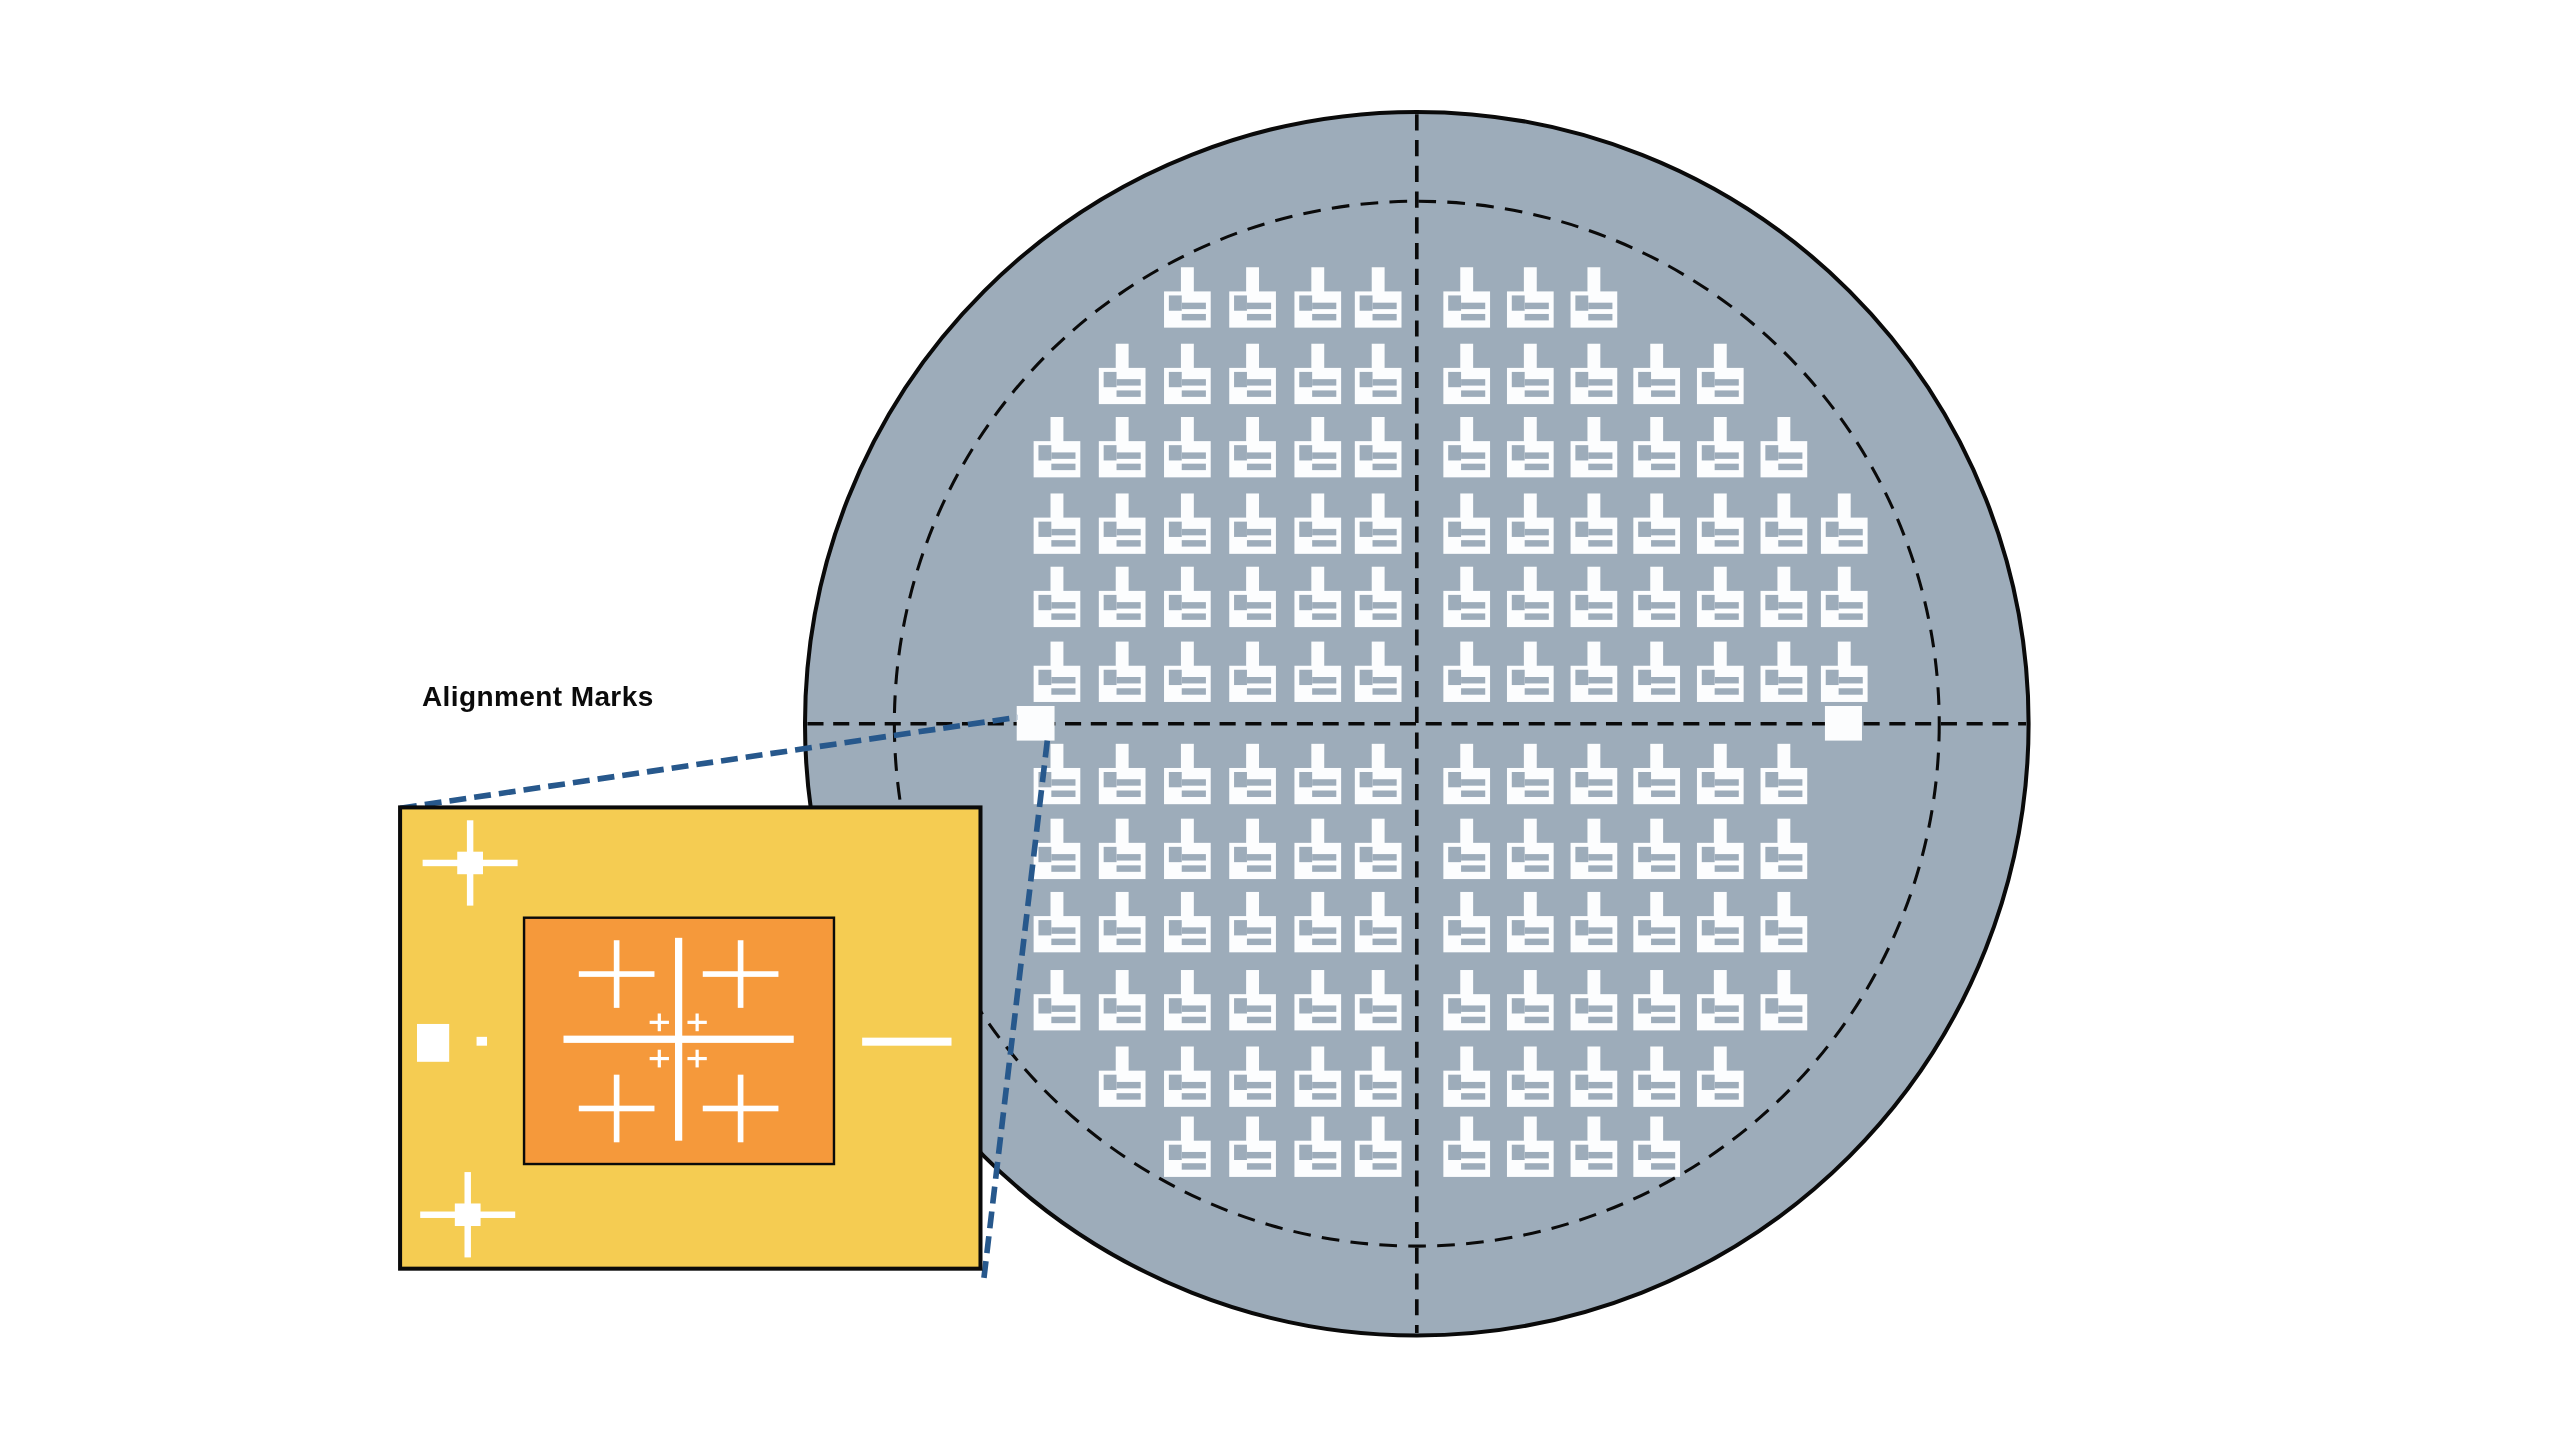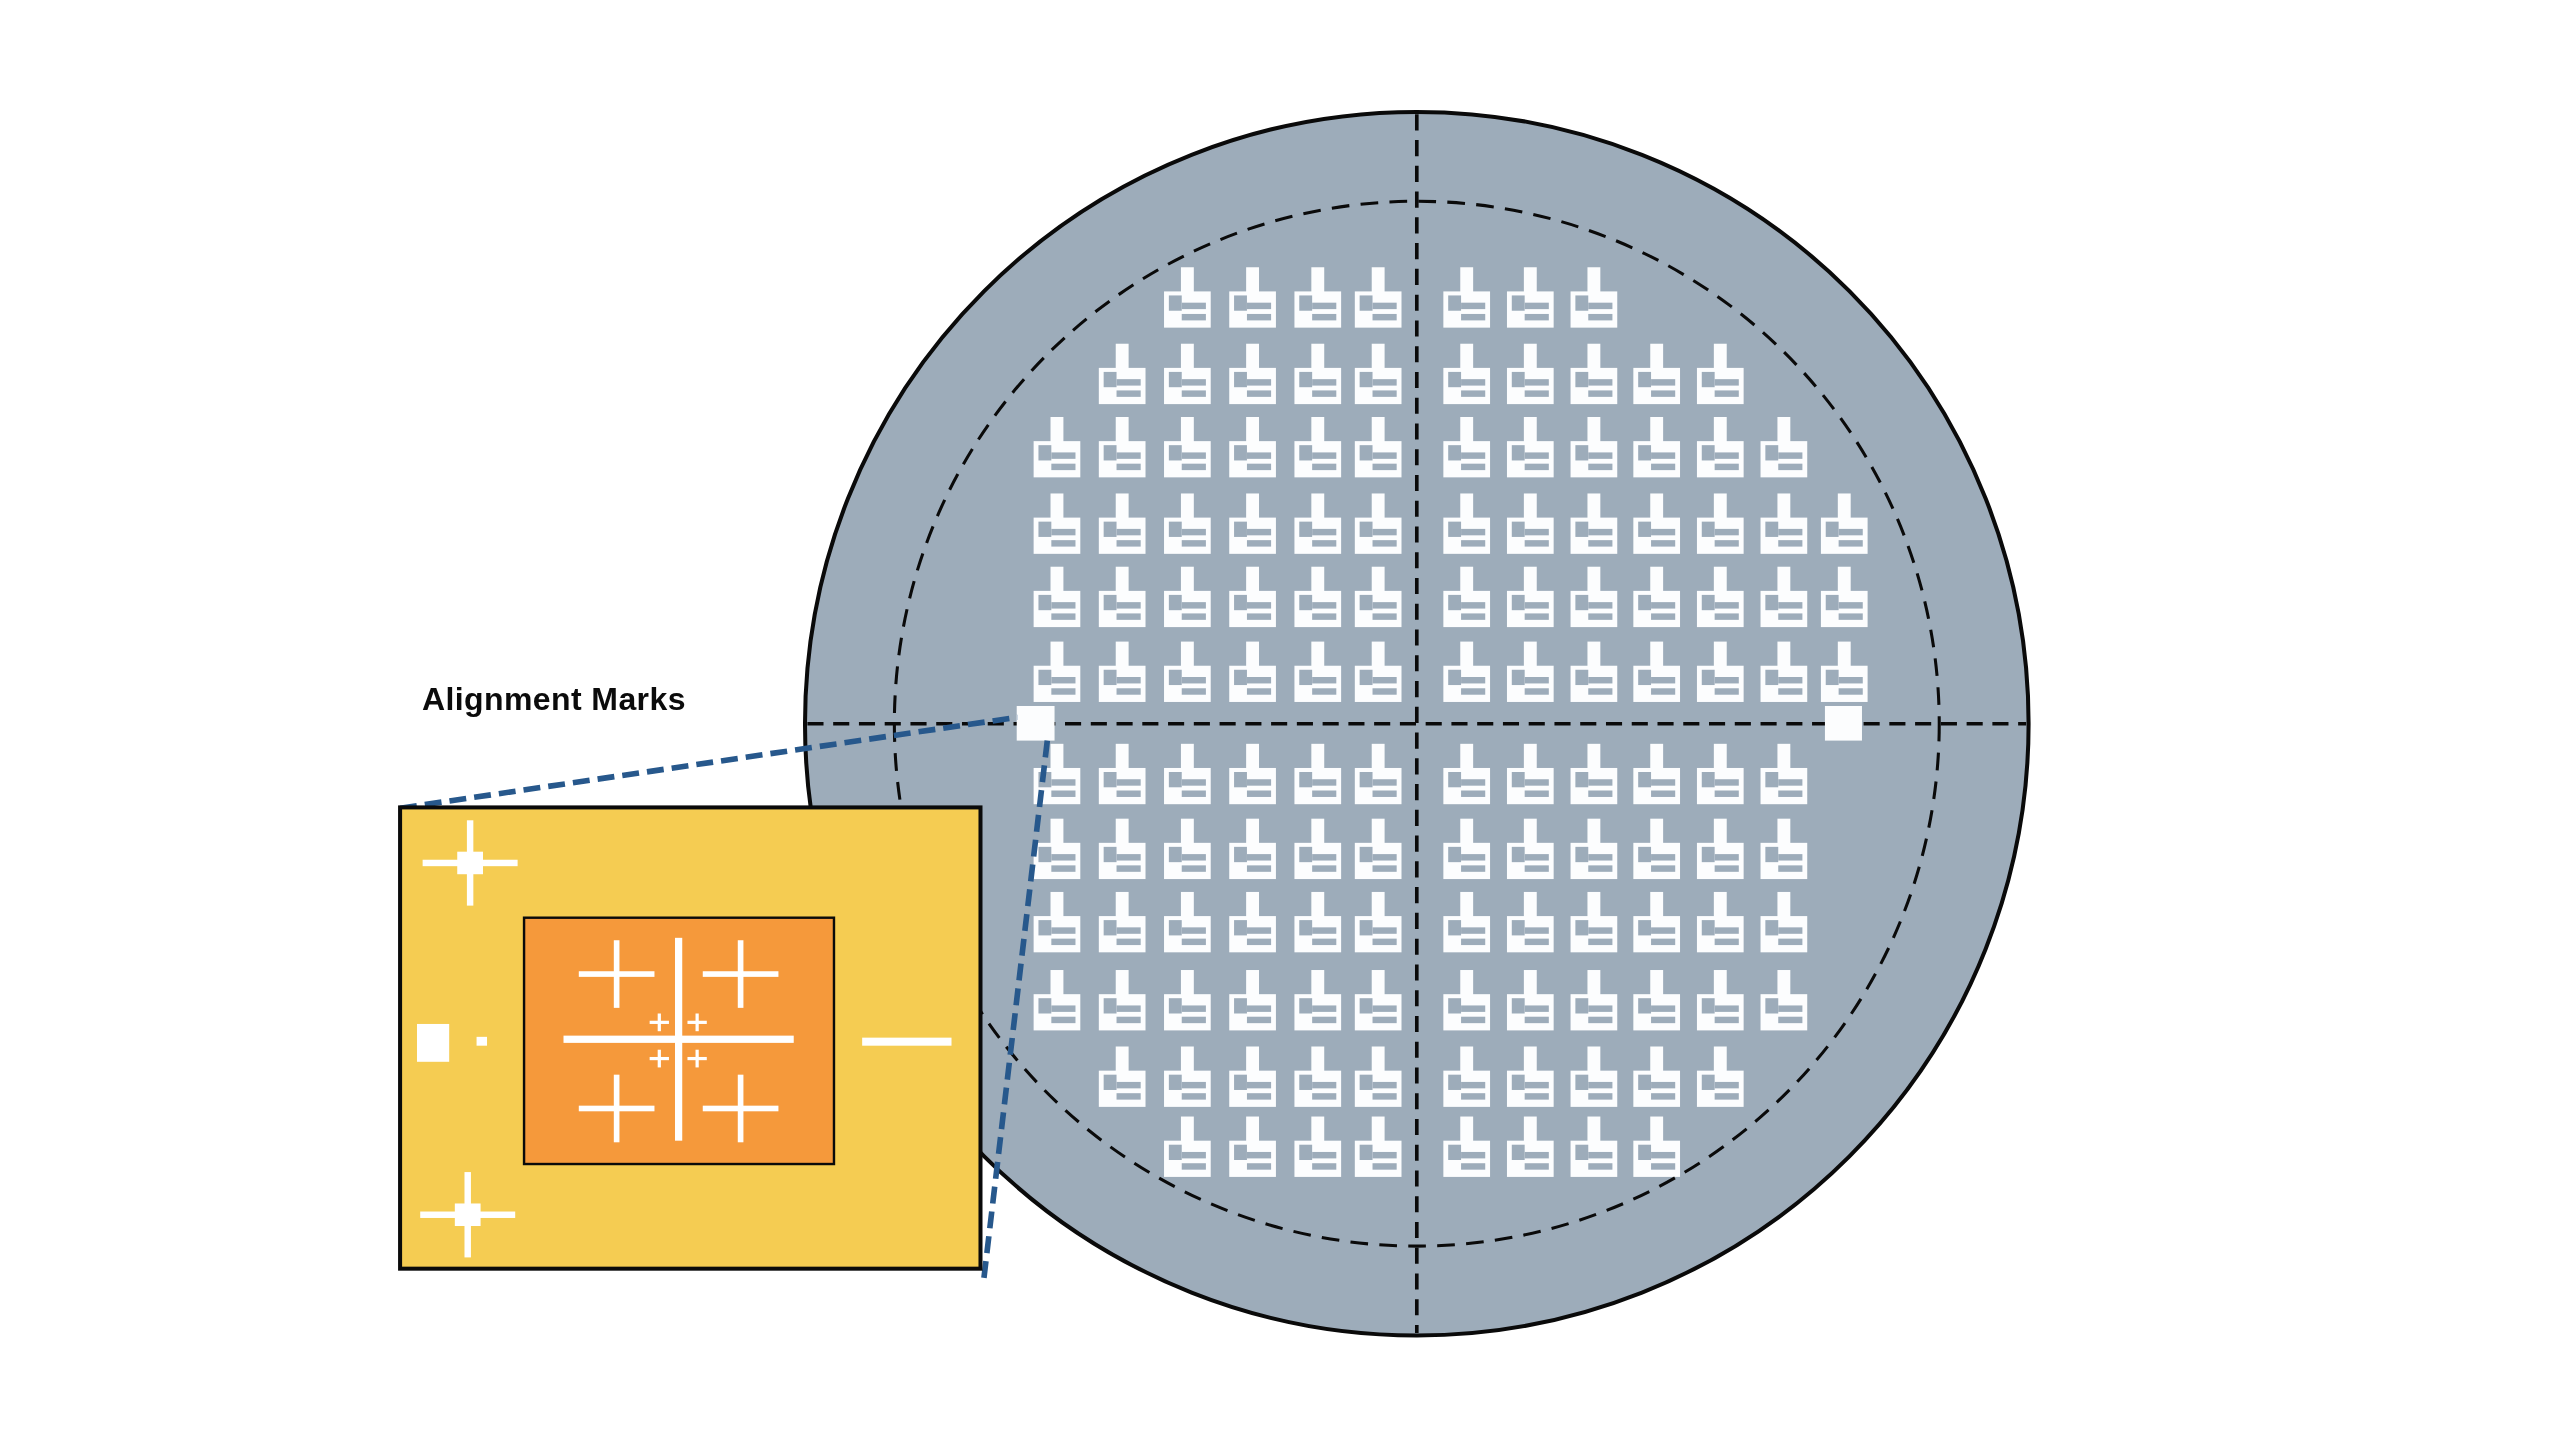--- a/index.html
+++ b/index.html
@@ -17,21 +17,21 @@
   }
   #diagram {
     position: absolute;
     left: 0;
     top: 0;
   }
   #alignment-label {
     position: absolute;
     left: 422px;
     top: 681px;
-    font-size: 32px;
+    font-size: 28px;
     font-weight: 700;
     letter-spacing: 0.4px;
     color: #0B0B0B;
     white-space: nowrap;
   }
 </style>
 </head>
 <body>
 
 <div id="stage">

